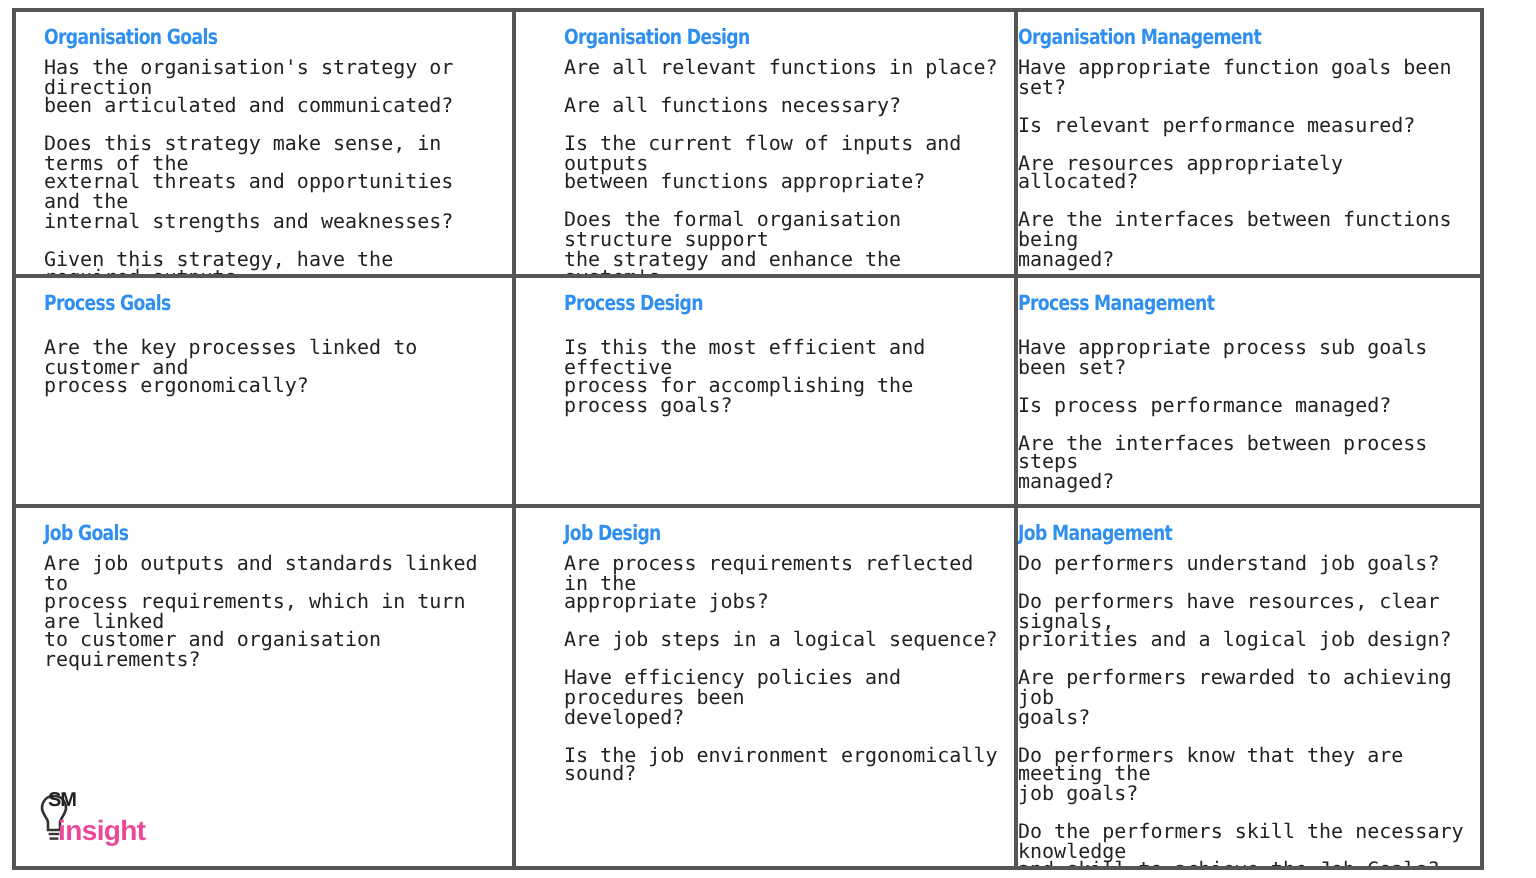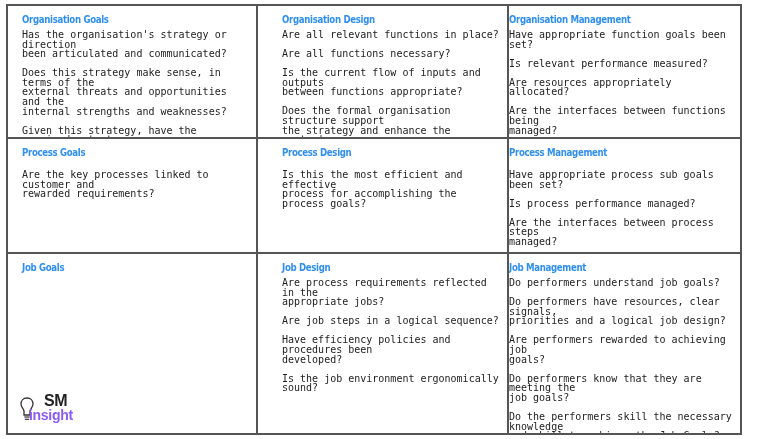--- a/index.html
+++ b/index.html
@@ -45,28 +45,28 @@
       white-space: pre-line;
     }
     .logo {
       position: absolute; left: 12px; bottom: 6px;
       width: 60px; height: 34px;
     }
     .logo .bulb {
       position: absolute; left: 0; top: 4px; width: 14px; height: 26px;
     }
     .logo .sm {
-      position: absolute; left: 24px; top: 0px;
+      position: absolute; left: 4px; top: 0px;
       font-family: "Liberation Sans", sans-serif; font-weight: bold;
-      font-size: 16px; color: #222222; line-height: 15px; letter-spacing: -0.5px;
+      font-size: 10px; color: #222222; line-height: 15px; letter-spacing: -0.5px;
     }
     .logo .insight {
       position: absolute; left: 9px; top: 15px;
       font-family: "Liberation Sans", sans-serif; font-weight: bold;
-      font-size: 14px; color: #8b5cf6; line-height: 15px; letter-spacing: -0.3px;
+      font-size: 14px; color: #ec4899; line-height: 15px; letter-spacing: -0.3px;
     }
   </style>
 </head>
 <body>
 
 <div class="grid">
 
   <div class="cell c1 r1">
     <div class="title">Organisation Goals</div>
     <div class="q">Has the organisation's strategy or direction
@@ -94,37 +94,40 @@
     <div class="q">Have appropriate function goals been set?</div>
     <div class="q">Is relevant performance measured?</div>
     <div class="q">Are resources appropriately allocated?</div>
     <div class="q">Are the interfaces between functions being
 managed?</div>
   </div>
 
   <div class="cell c1 r2">
     <div class="title gap">Process Goals</div>
     <div class="q">Are the key processes linked to customer and
-rewarded requirements?</div>
+process ergonomically?</div>
   </div>
   <div class="cell c2 r2">
     <div class="title gap">Process Design</div>
     <div class="q">Is this the most efficient and effective
 process for accomplishing the process goals?</div>
   </div>
   <div class="cell c3 r2">
     <div class="title gap">Process Management</div>
     <div class="q">Have appropriate process sub goals been set?</div>
     <div class="q">Is process performance managed?</div>
     <div class="q">Are the interfaces between process steps
 managed?</div>
   </div>
 
   <div class="cell c1 r3">
     <div class="title">Job Goals</div>
+    <div class="q">Are job outputs and standards linked to
+process requirements, which in turn are linked
+to customer and organisation requirements?</div>
 
     <div class="logo">
       <svg class="bulb" viewBox="0 0 14 26">
         <path d="M7 1 C3 1 1 4 1 7 C1 10 3.5 11.5 4 14 L4 18 L10 18 L10 14 C10.5 11.5 13 10 13 7 C13 4 11 1 7 1 Z" fill="none" stroke="#333333" stroke-width="1.3"></path>
         <line x1="4.3" y1="20" x2="9.7" y2="20" stroke="#333333" stroke-width="1.2"></line>
         <line x1="4.8" y1="22.3" x2="9.2" y2="22.3" stroke="#333333" stroke-width="1.2"></line>
       </svg>
       <span class="sm">SM</span>
       <span class="insight">insight</span>
     </div>

